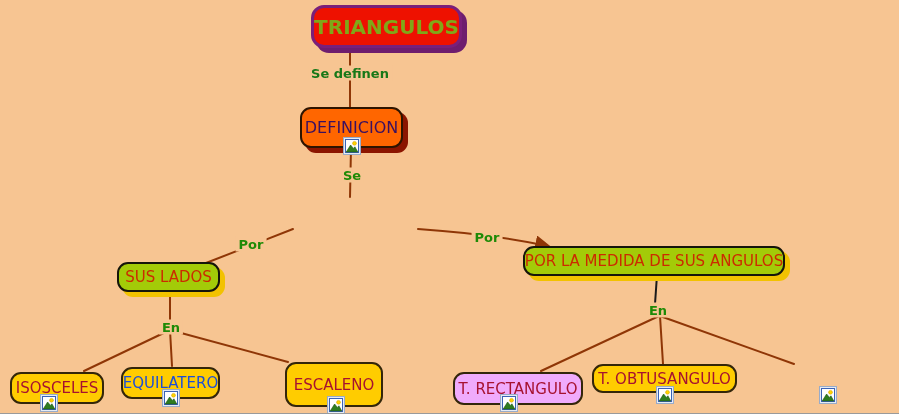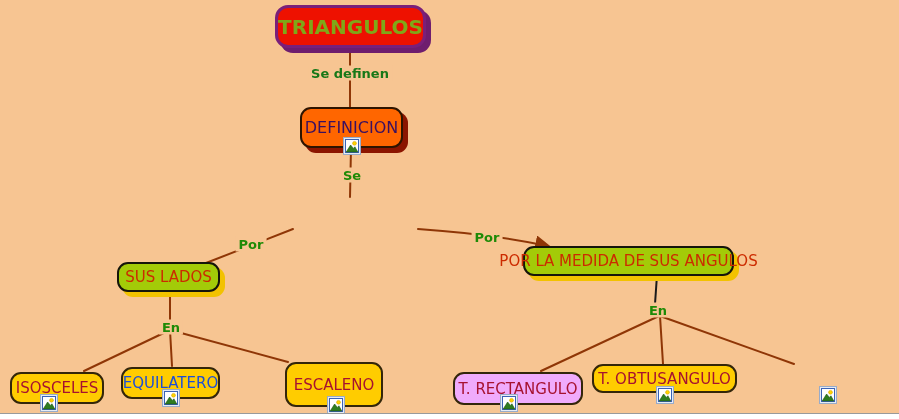--- a/index.html
+++ b/index.html
@@ -13,21 +13,21 @@
     position:absolute;z-index:2;
     display:flex;align-items:center;justify-content:center;
     white-space:nowrap;box-sizing:border-box;
     border:2px solid #a21caf;border-radius:11px;
     font-size:15px;cursor:default;
   }
   .node-triangulos{left:275px;top:5px;width:151px;height:43px;border-width:3px;border-radius:13px;font-weight:bold;font-size:20px;}
   .node-definicion{left:300px;top:107px;width:103px;height:41px;font-size:16px;}
   .node-clasificacion{left:281px;top:196px;width:142px;height:33px;border-radius:15px;font-weight:bold;}
   .node-sus-lados{left:117px;top:262px;width:103px;height:30px;}
-  .node-por-la-medida{left:523px;top:246px;width:211px;height:30px;}
+  .node-por-la-medida{left:523px;top:246px;width:262px;height:30px;}
   .node-isosceles{left:2px;top:372px;width:94px;height:32px;}
   .node-equilatero{left:121px;top:367px;width:99px;height:32px;}
   .node-escaleno{left:285px;top:362px;width:98px;height:45px;}
   .node-t-rectangulo{left:443px;top:372px;width:130px;height:33px;}
   .node-t-obtusangulo{left:592px;top:364px;width:145px;height:29px;}
   .node-t-acutangulo{left:763px;top:364px;width:132px;height:29px;}
   .phrase{
     position:absolute;z-index:3;transform:translate(-50%,-50%);
     font-weight:bold;font-size:13px;color:#1E8A06;
     background:#F7C592;padding:0 3px;white-space:nowrap;cursor:default;
@@ -59,21 +59,21 @@
       <line x1="170" y1="330" x2="84" y2="371"></line>
       <line x1="170" y1="330" x2="172" y2="366"></line>
       <line x1="170" y1="330" x2="288" y2="362"></line>
       <line x1="657" y1="275" x2="655" y2="304" stroke="#1A1A1A"></line>
       <line x1="659" y1="316" x2="541" y2="371"></line>
       <line x1="660" y1="316" x2="663" y2="364"></line>
       <line x1="660" y1="316" x2="794" y2="364"></line>
     </g>
   </svg>
 
-  <div class="node node-triangulos" style="background: rgb(238, 17, 0); color: rgb(127, 168, 24); border-color: rgb(122, 31, 122); box-shadow: rgb(110, 29, 110) 5px 5px 0px;">TRIANGULOS</div>
+  <div class="node node-triangulos" style="background: rgb(238, 17, 0); color: rgb(127, 168, 24); border-color: rgb(122, 31, 122); box-shadow: rgb(110, 29, 110) 5px 5px 0px; margin-left: 36px;">TRIANGULOS</div>
   <div class="node node-definicion" style="background: rgb(255, 102, 0); color: rgb(58, 16, 96); border-color: rgb(46, 20, 0); box-shadow: rgb(139, 21, 0) 5px 5px 0px;">DEFINICION</div>
   <div class="node node-sus-lados" style="background: rgb(163, 203, 8); color: rgb(204, 43, 0); border-color: rgb(21, 21, 10); box-shadow: rgb(242, 194, 0) 5px 5px 0px;">SUS LADOS</div>
   <div class="node node-por-la-medida" style="background: rgb(163, 203, 8); color: rgb(204, 43, 0); border-color: rgb(21, 21, 10); box-shadow: rgb(242, 194, 0) 5px 5px 0px;">POR LA MEDIDA DE SUS ANGULOS</div>
   <div class="node node-isosceles" style="background: rgb(255, 204, 0); color: rgb(166, 18, 48); border-color: rgb(51, 38, 10); margin-left: 8px;">ISOSCELES</div>
   <div class="node node-equilatero" style="background: rgb(255, 204, 0); color: #1d4ed8; border-color: rgb(51, 38, 10);">EQUILATERO</div>
   <div class="node node-escaleno" style="background: rgb(255, 204, 0); color: rgb(166, 18, 48); border-color: rgb(51, 38, 10);">ESCALENO</div>
   <div class="node node-t-rectangulo" style="background: #f0abfc; color: rgb(166, 18, 48); border-color: rgb(51, 38, 10); margin-left: 10px;">T. RECTANGULO</div>
   <div class="node node-t-obtusangulo" style="background: rgb(255, 204, 0); color: rgb(166, 18, 48); border-color: rgb(51, 38, 10);">T. OBTUSANGULO</div>
 
   <div class="phrase" style="left:350px;top:73px;color:#187818;">Se definen</div>

